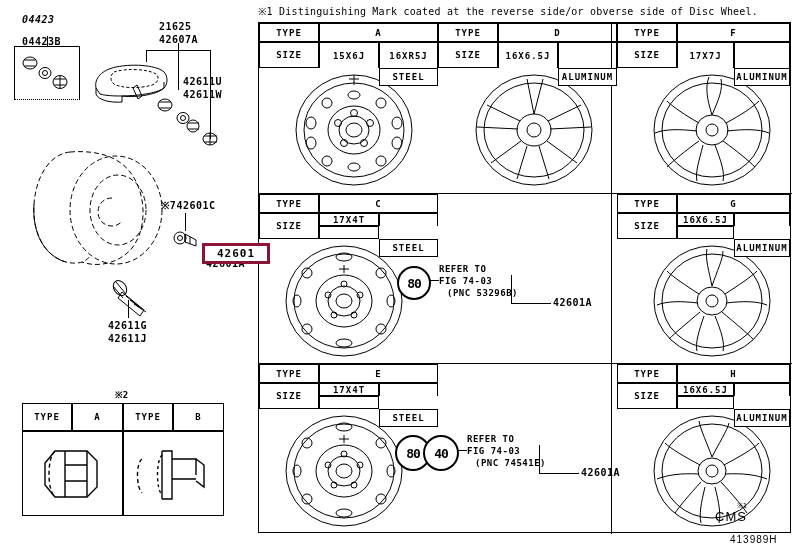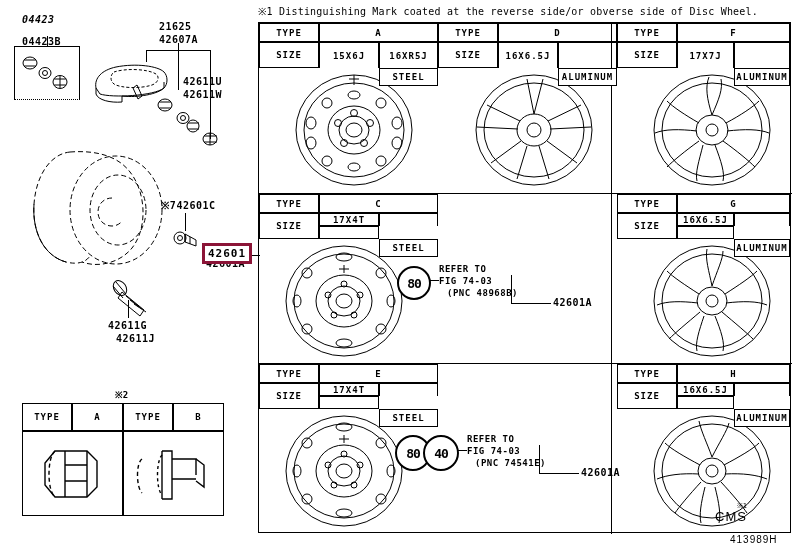--- a/index.html
+++ b/index.html
@@ -10,21 +10,21 @@
   .lblsm{font-size:9px;letter-spacing:0.3px;white-space:nowrap;line-height:11px;}
   .ln{position:absolute;background:#000;}
   .hln{height:1px;}
   .vln{width:1px;}
   .solidbox{position:absolute;border:1px solid #000;}
   svg{display:block;overflow:visible;}
 
   
   #hl-42601{
     position:absolute;border:3px solid #8B1437;background:#fff;
-    padding:0 3px;font-size:11px;font-weight:bold;letter-spacing:1px;
+    padding:0 12px;font-size:11px;font-weight:bold;letter-spacing:1px;
     line-height:15px;z-index:30;
   }
   
   #maintable{position:absolute;left:258px;top:22px;width:533px;height:511px;
              border:1px solid #000;box-sizing:border-box;}
   .cellgrp{position:absolute;box-sizing:border-box;}
   .hdr-cell{position:absolute;box-sizing:border-box;border:1px solid #000;
             display:flex;align-items:center;justify-content:center;
             font-size:9px;letter-spacing:1px;font-weight:bold;background:#fff;}
   .matbox{position:absolute;box-sizing:border-box;border:1px solid #000;background:#fff;
@@ -128,21 +128,21 @@
 <svg class="abs" style="left:108px;top:276px;" width="52" height="42">
   <g fill="none" stroke="#000" stroke-width="1">
     <ellipse cx="12" cy="12" rx="6" ry="8" transform="rotate(-35 12 12)"></ellipse>
     <path d="M8 6 L18 18 M5 10 L15 22"></path>
     <path d="M14 16 L36 34 L32 40 L10 22 Z"></path>
     <path d="M18 20 L34 33 M22 24 L31 31 M26 28 L38 36"></path>
   </g>
 </svg>
 <div class="ln vln" style="left:128px;top:300px;height:18px;"></div>
 <div class="abs lbl" style="left:108px;top:320px;">42611G</div>
-<div class="abs lbl" style="left:108px;top:333px;margin-left:8px;">42611J</div>
+<div class="abs lbl" style="left:108px;top:333px;">42611J</div>
 
 <div id="typetable">
   <div class="abs lblsm" style="left:93px;top:-13px;font-weight:bold;">※2</div>
   <div class="tt-cell" style="left:0;top:0;width:50px;height:28px;">TYPE</div>
   <div class="tt-cell" style="left:50px;top:0;width:51px;height:28px;">A</div>
   <div class="tt-cell" style="left:101px;top:0;width:50px;height:28px;">TYPE</div>
   <div class="tt-cell" style="left:151px;top:0;width:51px;height:28px;">B</div>
   <div class="tt-cell" style="left:0;top:28px;width:101px;height:85px;">
     <svg width="95" height="78">
       <g fill="none" stroke="#000" stroke-width="1.4">
@@ -300,21 +300,21 @@
       <path d="M75 73 C88 84 100 94 106 100 M68 77 C74 92 78 104 76 112"></path>
       <path d="M57 77 C52 92 48 104 50 112 M53 73 C40 84 28 94 22 100"></path>
       <path d="M51 64 C34 62 20 62 10 66 M52 55 C38 46 26 38 20 32"></path>
     </g>
   </svg>
 
   <div class="circnum" style="left:138px;top:243px;width:30px;height:30px;">80</div>
   <div class="refblk" style="left:180px;top:240px;">
     <div>REFER TO</div>
     <div>FIG 74-03</div>
-    <div style="padding-left:8px;">(PNC 48968B)</div>
+    <div style="padding-left:8px;">(PNC 53296B)</div>
   </div>
   <div class="ln hln" style="left:168px;top:257px;width:12px;"></div>
   <div class="ln vln" style="left:252px;top:252px;height:28px;"></div>
   <div class="ln hln" style="left:252px;top:280px;width:40px;"></div>
   <div class="abs lbl" style="left:294px;top:274px;">42601A</div>
 
   <div class="ln hln" style="left:0;top:340px;width:533px;"></div>
   <div class="ln vln" style="left:352px;top:171px;height:169px;"></div>
 
   <div class="hdr-cell" style="left:0;top:341px;width:60px;height:19px;">TYPE</div>

